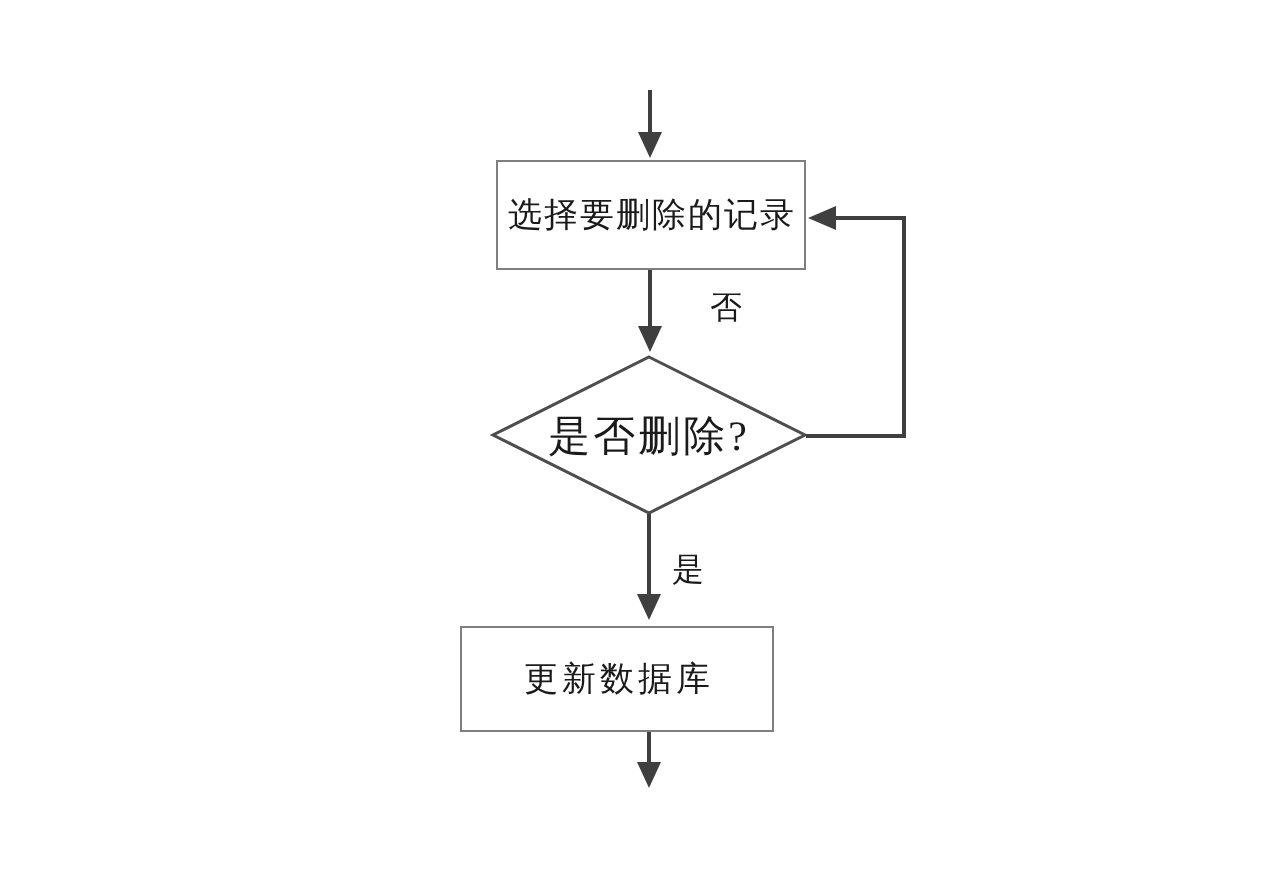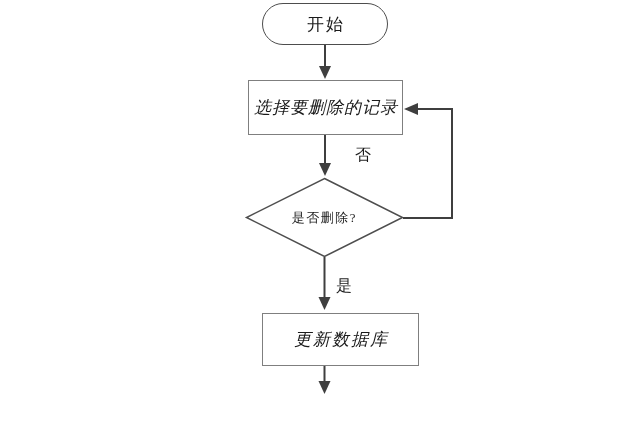--- a/index.html
+++ b/index.html
@@ -32,33 +32,32 @@
     letter-spacing: 2px;
     text-indent: 2px; 
     white-space: nowrap;
   }
   .terminator {
     border: 1.5px solid #4d4d4d;
     border-radius: 22px;
   }
   .process {
     border: 1.5px solid #7f7f7f;
-    font-style: italic;
   }
   .node-start  { left: 262px; top: 3px;   width: 126px; height: 42px; }
   .node-select { left: 248px; top: 80px;  width: 155px; height: 55px; letter-spacing: 1px; text-indent: 1px; }
-  .node-update { left: 262px; top: 313px; width: 157px; height: 53px; }
+  .node-update { left: 230px; top: 313px; width: 157px; height: 53px; }
   .node-end    { left: 262px; top: 397px; width: 126px; height: 43px; }
   .decision-label {
     position: absolute;
     left: 246px; top: 178px; width: 157px; height: 79px;
     display: flex;
     align-items: center;
     justify-content: center;
-    font-size: 13px;
+    font-size: 21px;
     letter-spacing: 1.5px;
     white-space: nowrap;
   }
   .edge-label {
     position: absolute;
     font-size: 16px;
     line-height: 1;
   }
   .edge-label-no  { left: 355px; top: 147px; }
   .edge-label-yes { left: 336px; top: 278px; }
@@ -81,23 +80,20 @@
     <line x1="324.5" y1="257" x2="324.5" y2="298" stroke="#3f3f3f" stroke-width="2"></line>
     <polygon points="318.5,297 330.5,297 324.5,310" fill="#3f3f3f"></polygon>
 
     <line x1="324.5" y1="366" x2="324.5" y2="382" stroke="#3f3f3f" stroke-width="2"></line>
     <polygon points="318.5,381 330.5,381 324.5,394" fill="#3f3f3f"></polygon>
 
     <polyline points="403,218 452,218 452,109 418,109" fill="none" stroke="#3f3f3f" stroke-width="2"></polyline>
     <polygon points="418,103 418,115 404,109" fill="#3f3f3f"></polygon>
   </svg>
 
-  <div class="node terminator node-start">
-    <span>开始</span>
-  </div>
 
   <div class="node process node-select">
     <span>选择要删除的记录</span>
   </div>
 
   <div class="decision-label">
     <span>是否删除?</span>
   </div>
 
   <div class="node process node-update">

